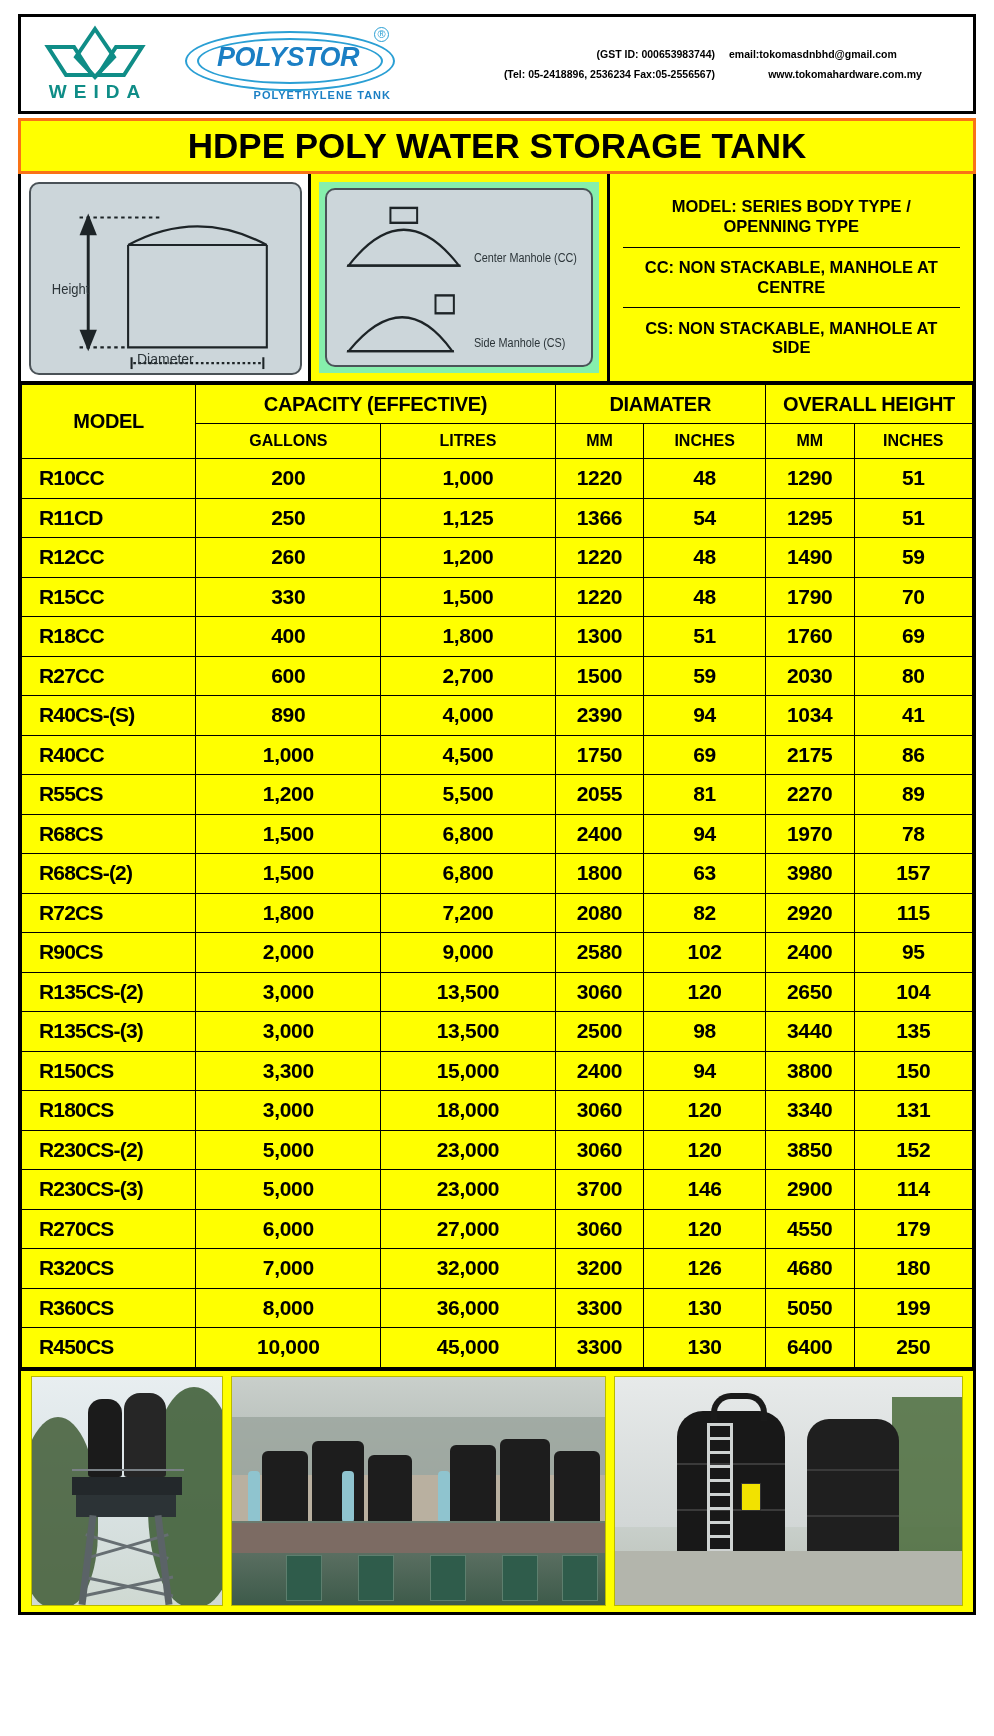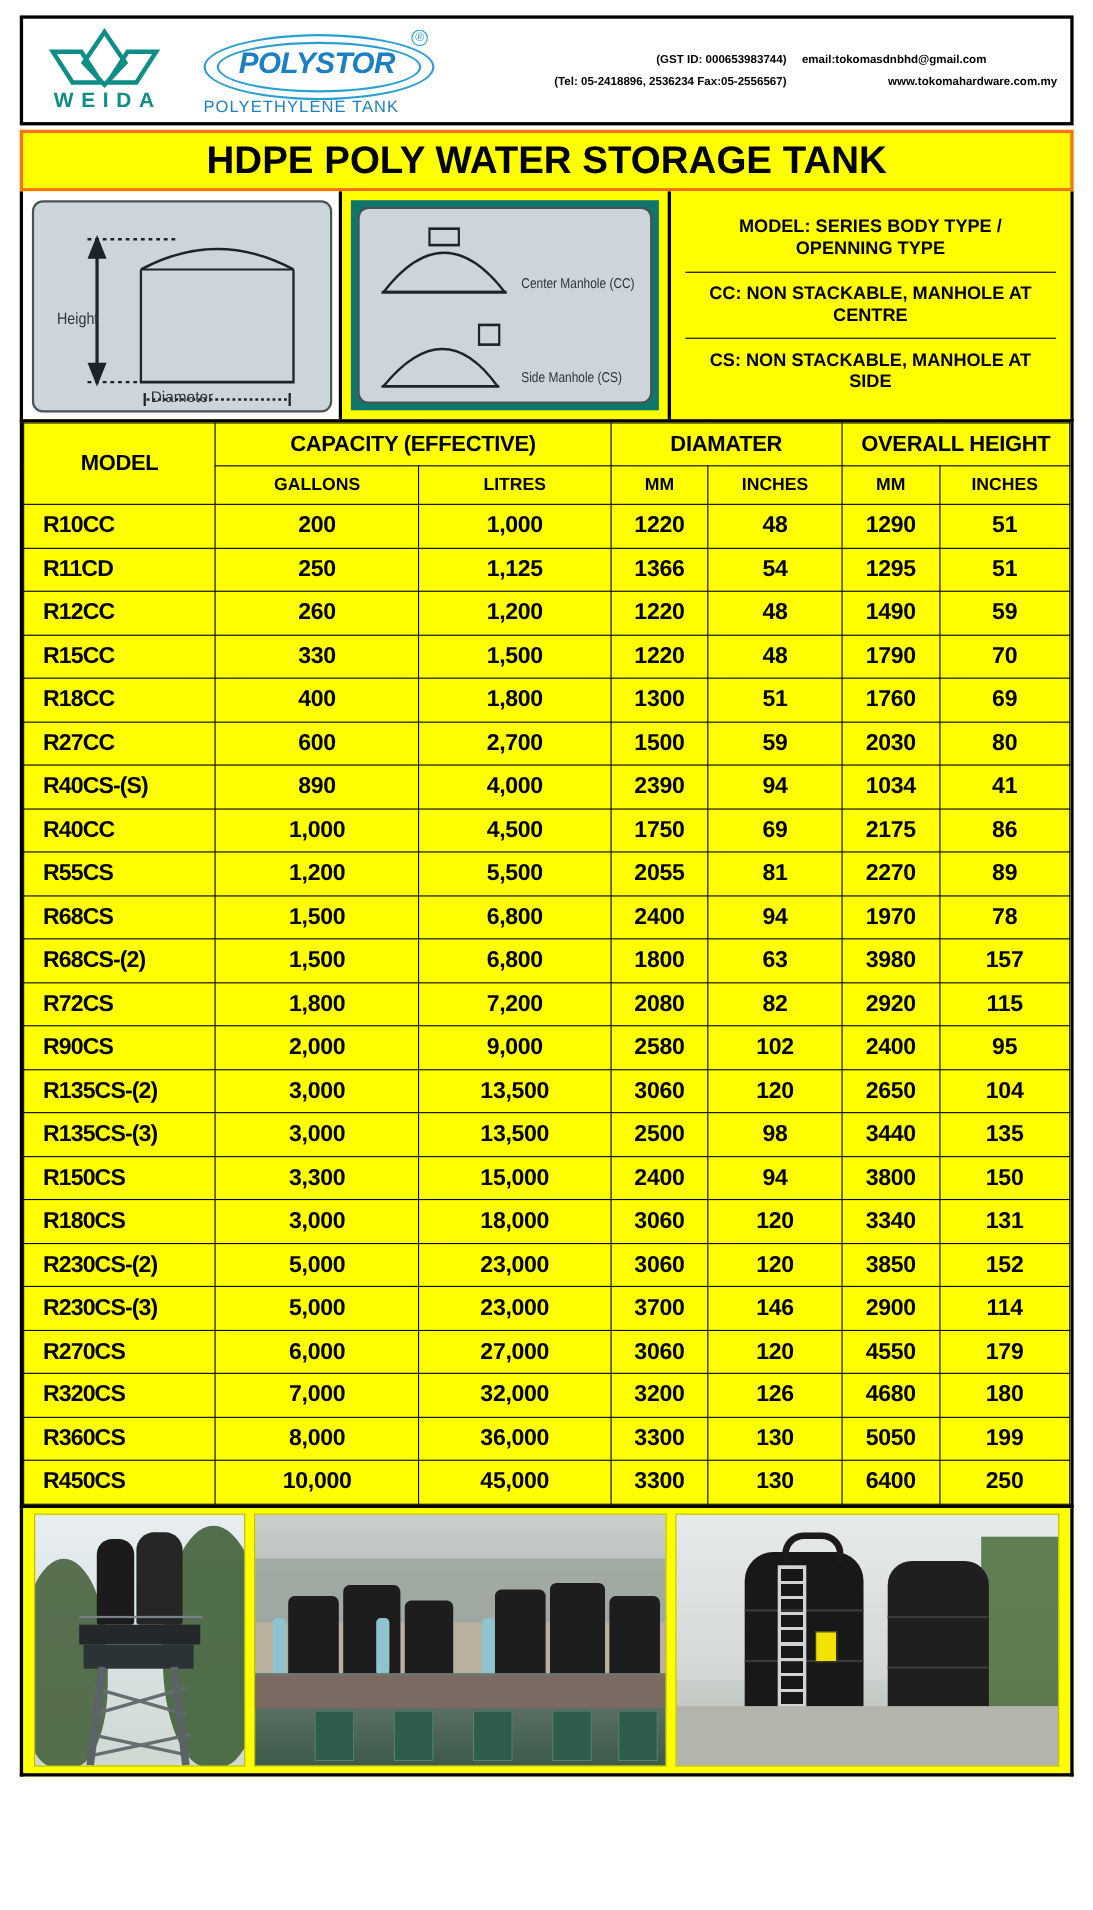--- a/index.html
+++ b/index.html
@@ -91,23 +91,23 @@
     border: 1px solid #2a9fd4;
     border-radius: 50%;
     width: 13px; height: 13px;
     line-height: 12px;
     text-align: center;
   }
   .polystor .sub {
     position: absolute;
     left: 0; top: 68px;
     width: 206px;
-    text-align: left;
-    font-size: 15px;
-    font-weight: normal;
+    text-align: right;
+    font-size: 11px;
+    font-weight: bold;
     color: #1b7fc4;
     letter-spacing: 1px;
   }
   .company-zone {
     flex: 1 1 auto;
     display: flex;
     flex-direction: column;
     justify-content: center;
     padding-right: 12px;
     gap: 8px;
@@ -127,21 +127,21 @@
   }
   .co-right {
     font-size: 10.5px;
     font-weight: bold;
     color: #000;
     width: 232px;
     text-align: left;
     white-space: nowrap;
   }
   .co-right.big { font-size: 19px; }
-  .co-right.web { text-align: right; }
+  .co-right.web { text-align: center; }
 
   
   .title-bar {
     margin-top: 4px;
     border: 3px solid #f97316;
     background: #ffff00;
     height: 56px;
     display: flex;
     align-items: center;
     justify-content: center;
@@ -175,21 +175,21 @@
     border-right: 3px solid #000;
     background: #fff;
     padding: 8px 6px 6px 8px;
   }
   .dia-mid {
     width: 340px;
     border-right: 3px solid #000;
     padding: 8px;
   }
   .dia-mid .inner-white {
-    background: #0f766e;
+    background: #86efac;
     padding: 6px;
     height: 100%;
     box-sizing: border-box;
   }
   .panel {
     background: #ccd6da;
     border: 2px solid #4a5257;
     border-radius: 10px;
     width: 100%;
     height: 100%;

